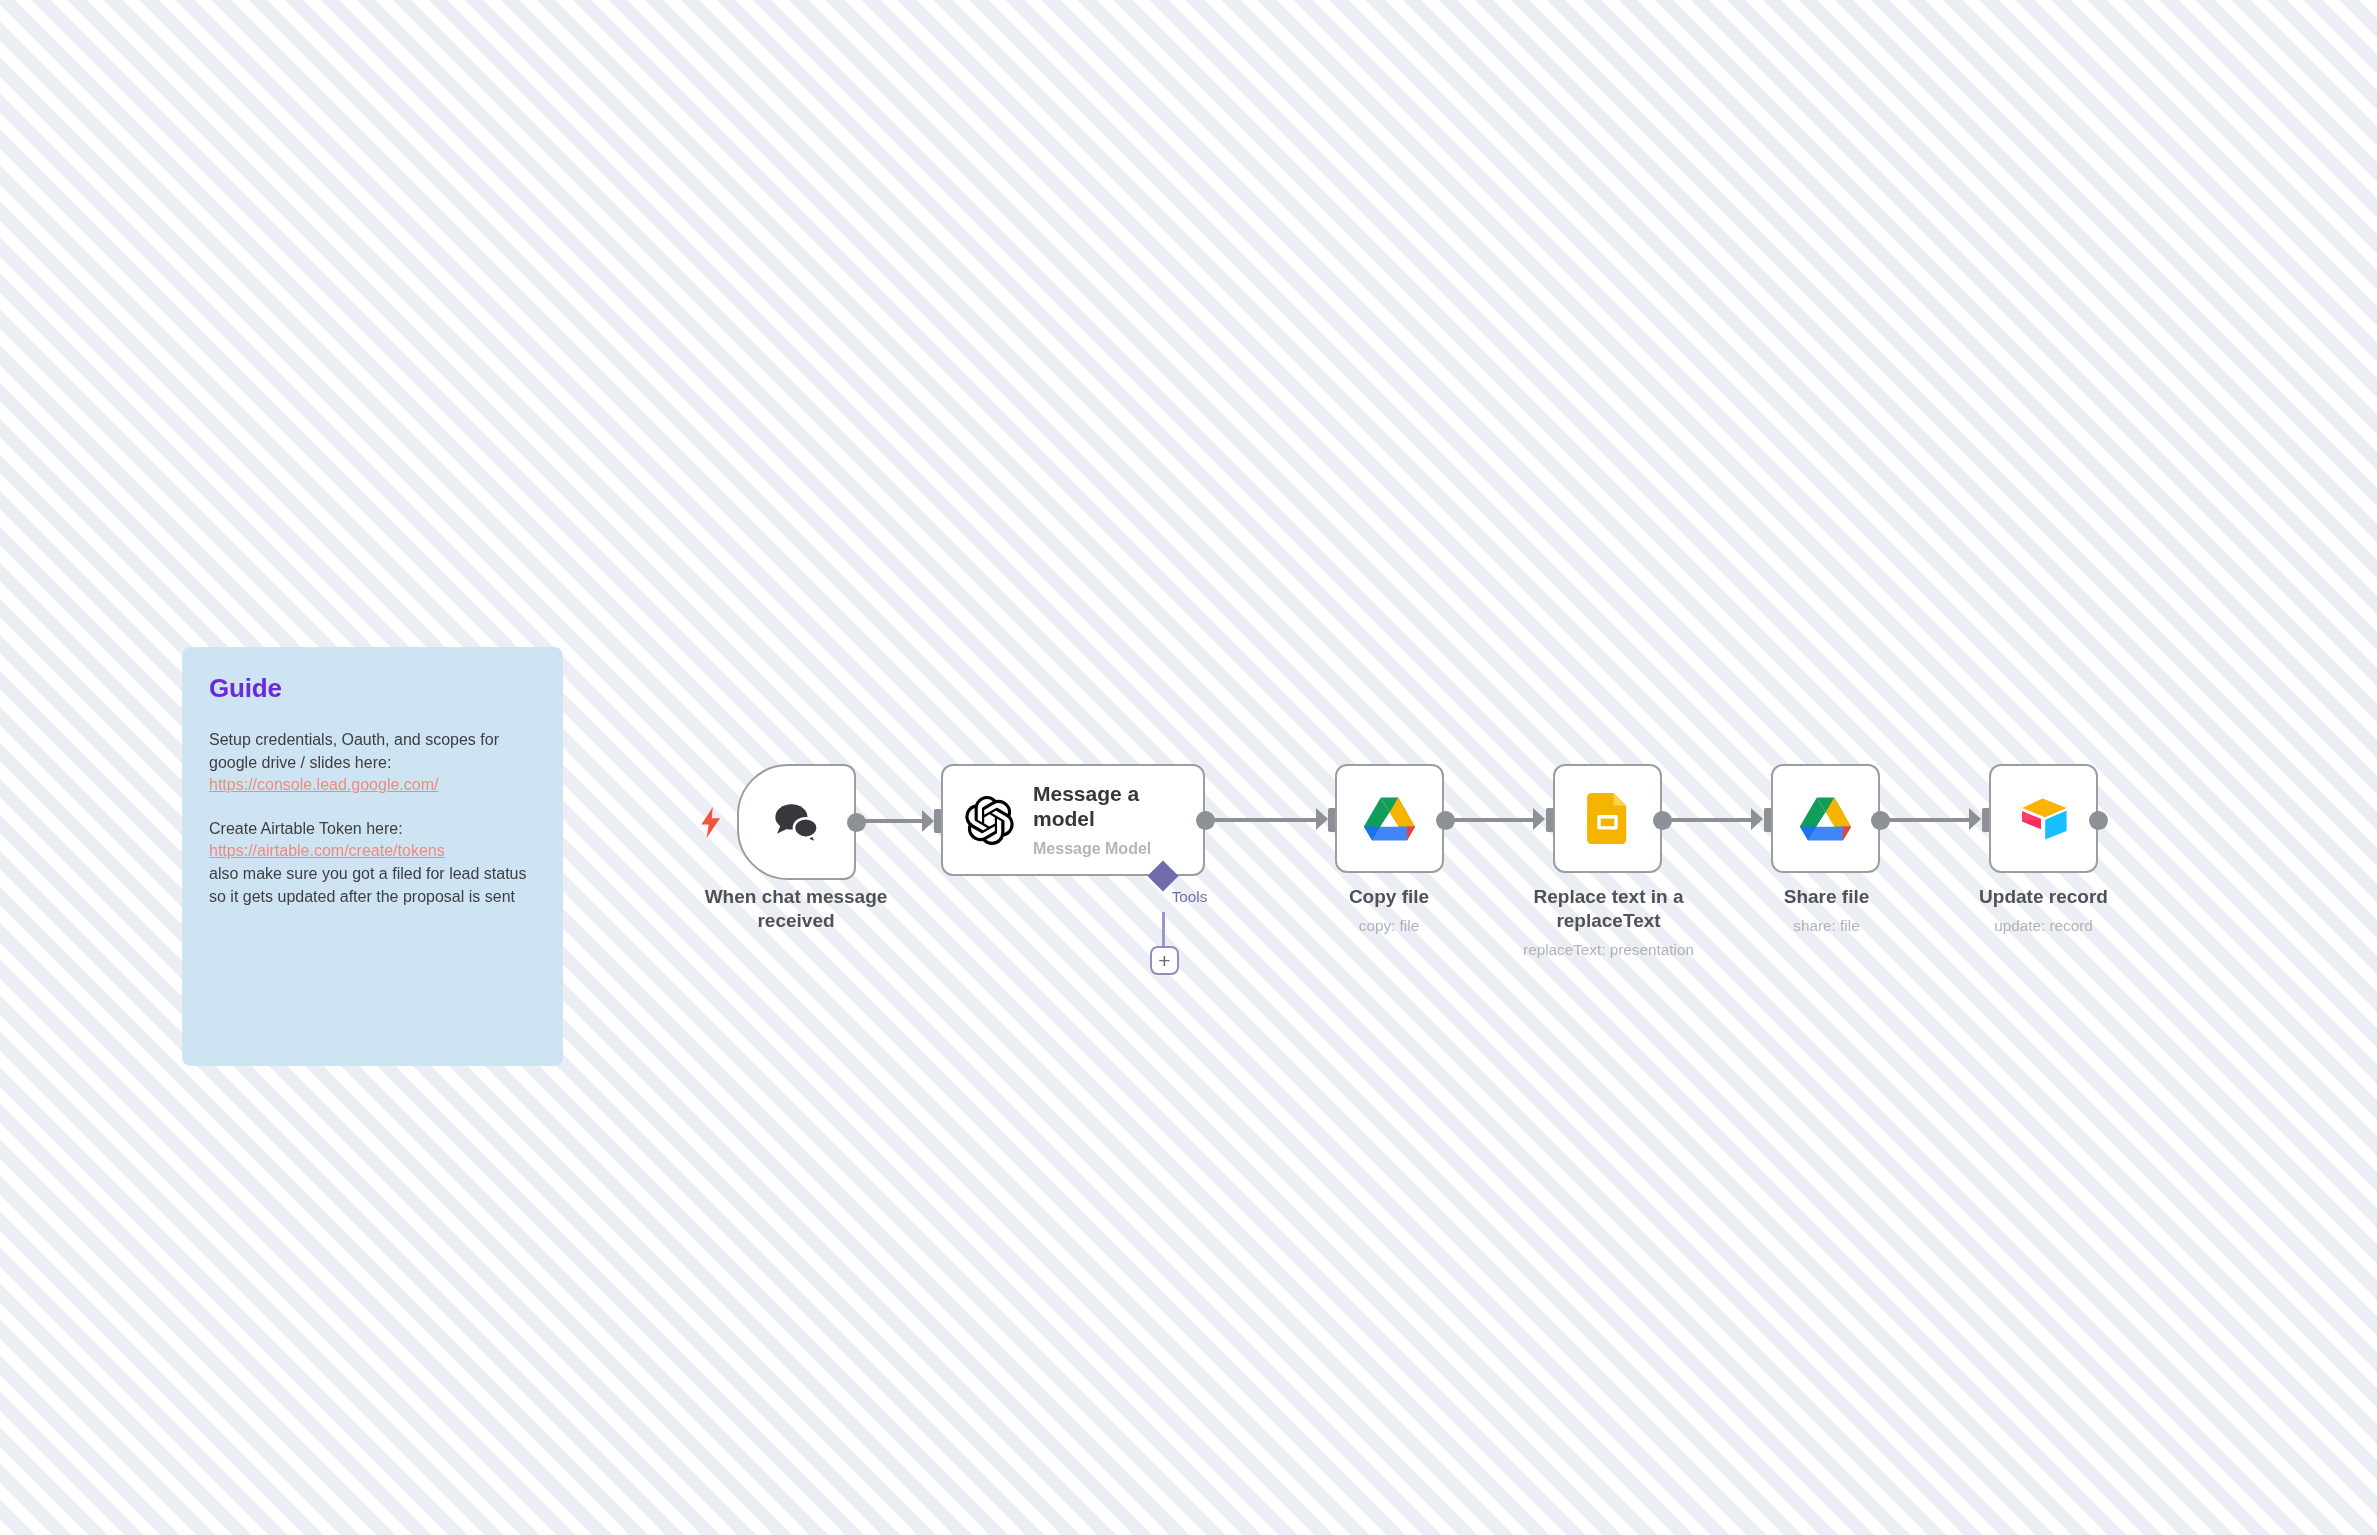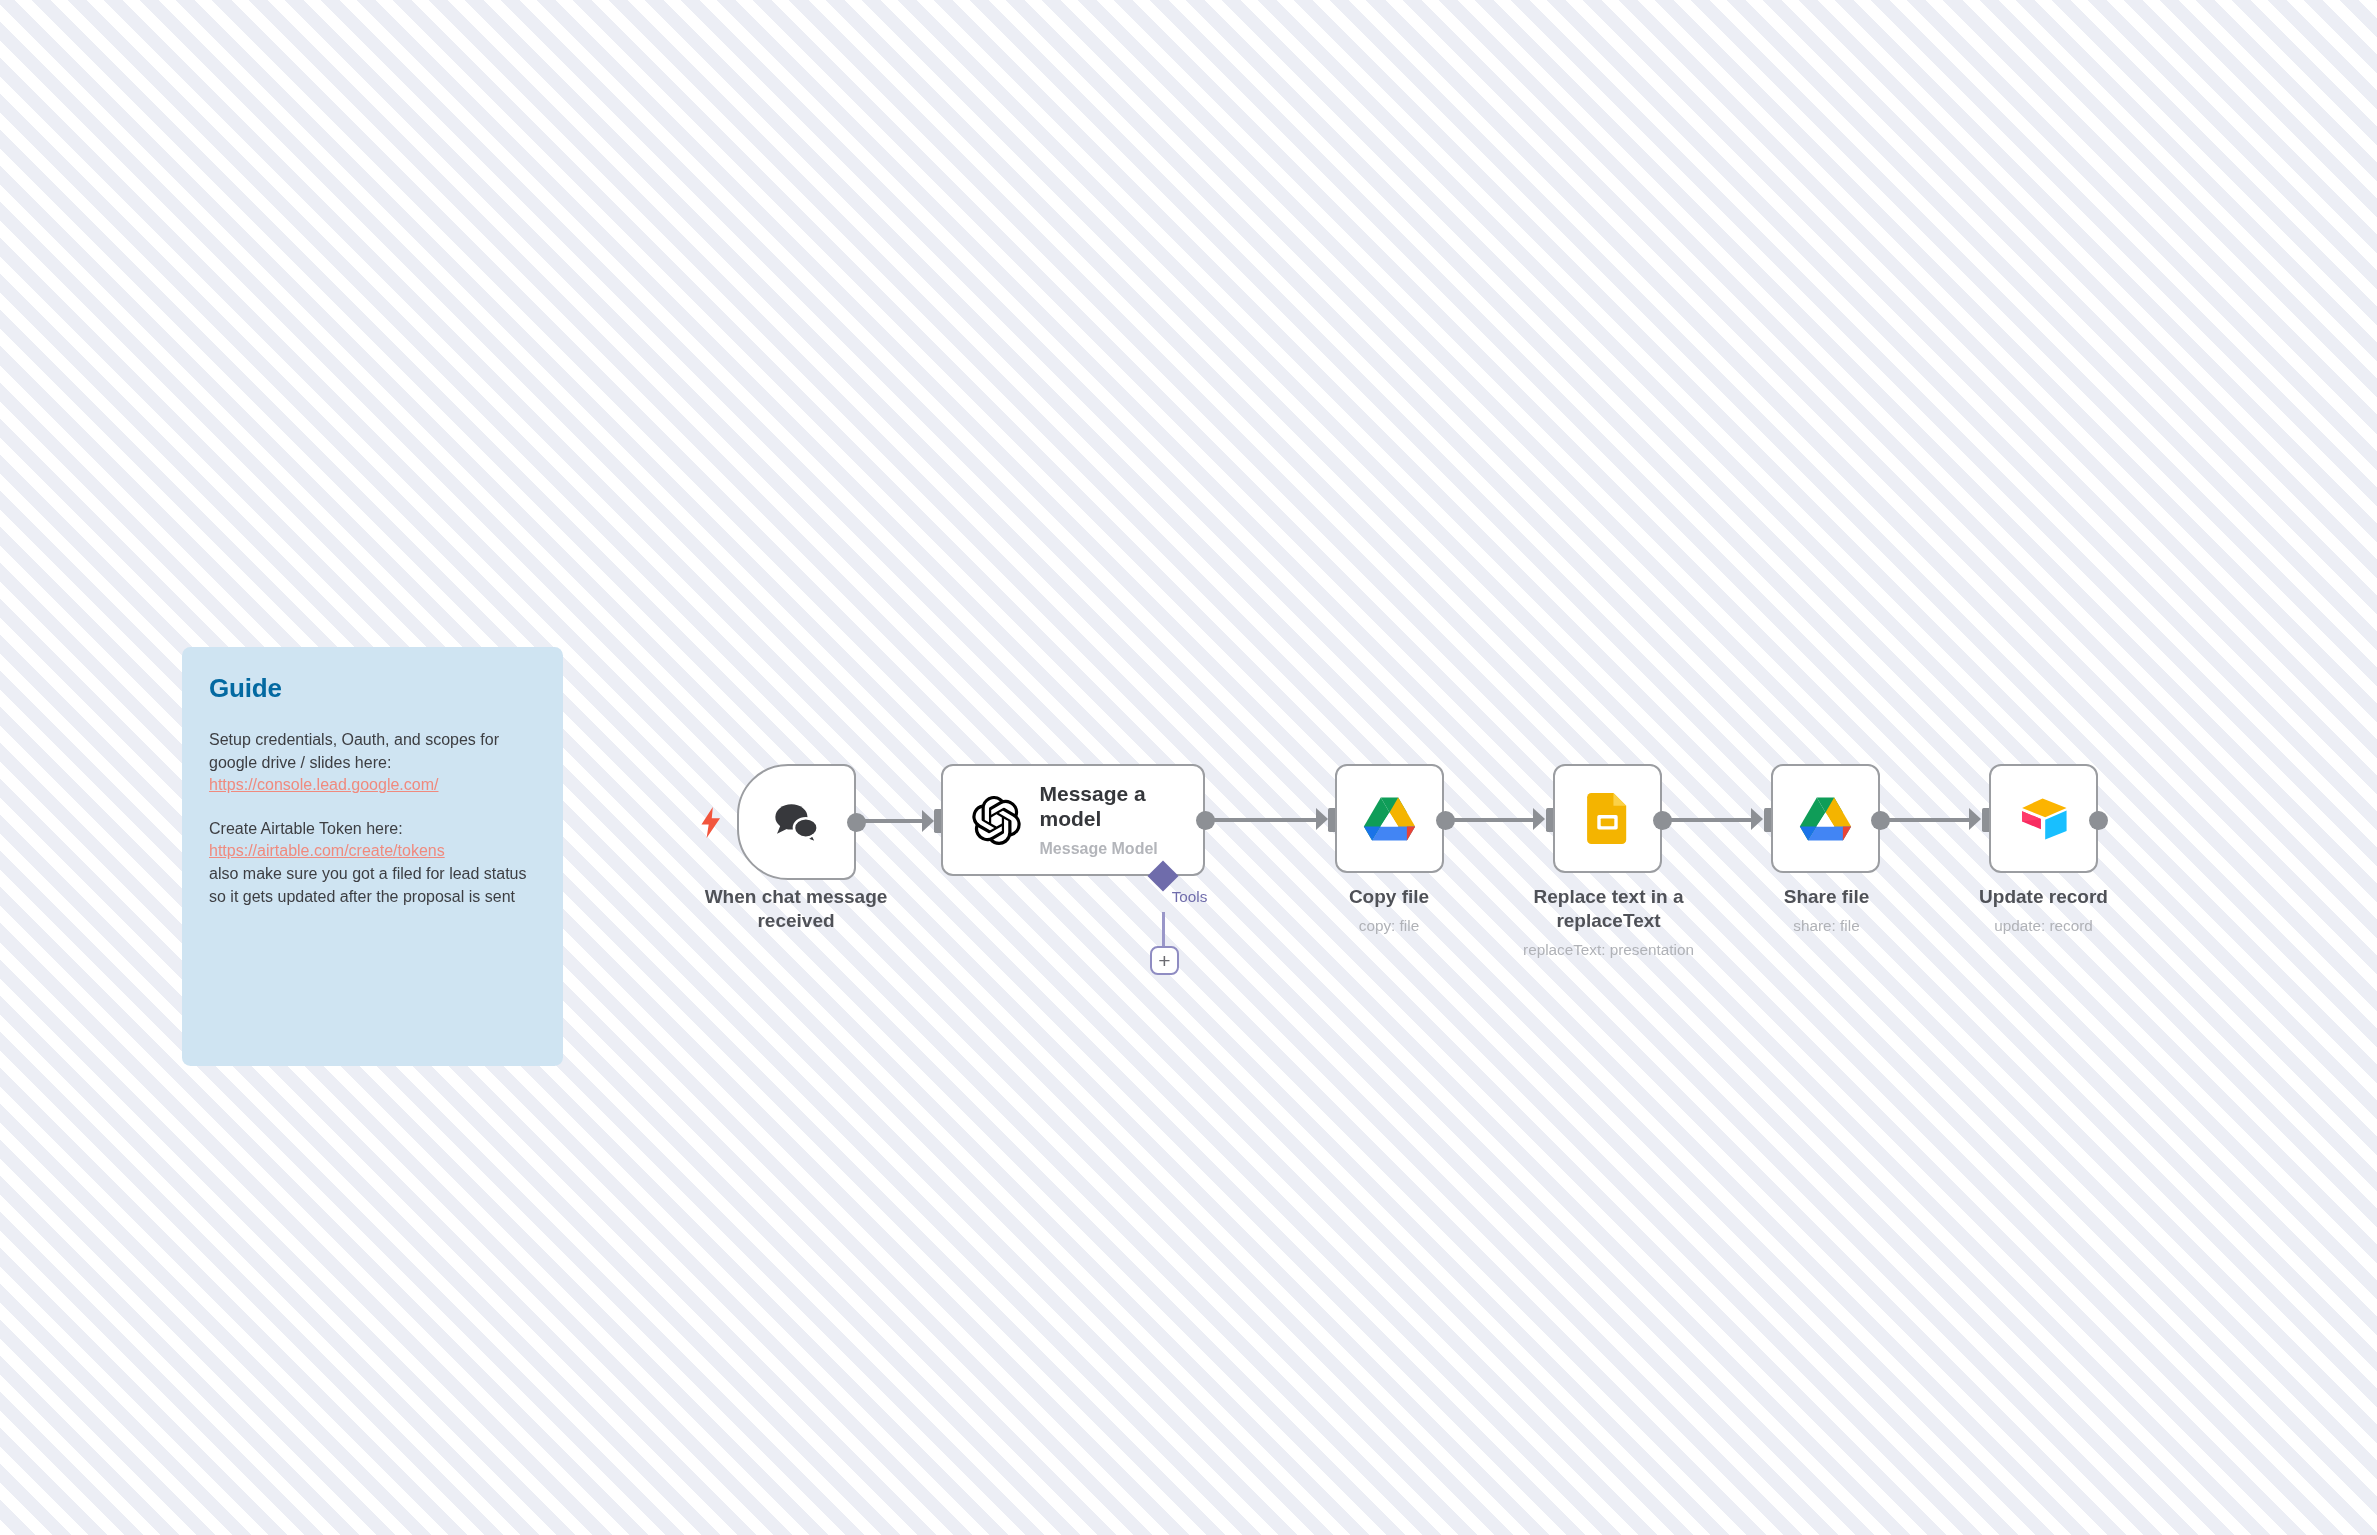--- a/index.html
+++ b/index.html
@@ -36,21 +36,21 @@
     height: 419px;
     background: #cfe4f2;
     border-radius: 8.5px;
     box-sizing: border-box;
     padding: 25.5px 27px 0 27px;
     overflow: hidden;
   }
   #sticky-title {
     font-size: 26px;
     font-weight: bold;
-    color: #0369a1;
+    color: #6d28d9;
     margin: 0 0 25.5px 0;
     letter-spacing: -0.2px;
   }
   .sticky-para {
     font-size: 16px;
     line-height: 1.42;
     color: #3d3e42;
     margin: 0 0 20.4px 0;
     word-break: break-word;
   }
@@ -234,21 +234,21 @@
   </div>
   <div class="port-out" style="left:847px; top:813px;"></div>
   <div class="edge" style="left:861px; top:819px; width:66px;"></div>
   <div class="port-in-arrow" style="left:922px; top:810px;"></div>
   <div class="port-in" style="left:934px; top:809px;"></div>
 
   <div class="node-caption" style="left:677px; top:885px; width:238px;">
     <div class="caption-title">When chat message received</div>
   </div>
 
-  <div class="node wide" style="left:941px; top:764px; width:264px; height:112px;justify-content:center;">
+  <div class="node wide" style="left:941px; top:764px; width:264px; height:112px;">
     <span class="node-icon">
       <svg width="49" height="49" viewBox="0 0 24 24">
         <path fill="#000000" d="M22.2819 9.8211a5.9847 5.9847 0 0 0-.5157-4.9108 6.0462 6.0462 0 0 0-6.5098-2.9A6.0651 6.0651 0 0 0 4.9807 4.1818a5.9847 5.9847 0 0 0-3.9977 2.9 6.0462 6.0462 0 0 0 .7427 7.0966 5.98 5.98 0 0 0 .511 4.9107 6.051 6.051 0 0 0 6.5146 2.9001A5.9847 5.9847 0 0 0 13.2599 24a6.0557 6.0557 0 0 0 5.7718-4.2058 5.9894 5.9894 0 0 0 3.9977-2.9001 6.0557 6.0557 0 0 0-.7475-7.0729zm-9.022 12.6081a4.4755 4.4755 0 0 1-2.8764-1.0408l.1419-.0804 4.7783-2.7582a.7948.7948 0 0 0 .3927-.6813v-6.7369l2.02 1.1686a.071.071 0 0 1 .038.052v5.5826a4.504 4.504 0 0 1-4.4945 4.4944zm-9.6607-4.1254a4.4708 4.4708 0 0 1-.5346-3.0137l.142.0852 4.783 2.7582a.7712.7712 0 0 0 .7806 0l5.8428-3.3685v2.3324a.0804.0804 0 0 1-.0332.0615L9.74 19.9502a4.4992 4.4992 0 0 1-6.1408-1.6464zM2.3408 7.8956a4.485 4.485 0 0 1 2.3655-1.9728V11.6a.7664.7664 0 0 0 .3879.6765l5.8144 3.3543-2.0201 1.1685a.0757.0757 0 0 1-.071 0l-4.8303-2.7865A4.504 4.504 0 0 1 2.3408 7.872zm16.5963 3.8558L13.1038 8.364 15.1192 7.2a.0757.0757 0 0 1 .071 0l4.8303 2.7913a4.4944 4.4944 0 0 1-.6765 8.1042v-5.6772a.79.79 0 0 0-.407-.667zm2.0107-3.0231l-.142-.0852-4.7735-2.7818a.7759.7759 0 0 0-.7854 0L9.409 9.2297V6.8974a.0662.0662 0 0 1 .0284-.0615l4.8303-2.7866a4.4992 4.4992 0 0 1 6.6802 4.66zM8.3065 12.863l-2.02-1.1638a.0804.0804 0 0 1-.038-.0567V6.0742a4.4992 4.4992 0 0 1 7.3757-3.4537l-.142.0805L8.704 5.459a.7948.7948 0 0 0-.3927.6813zm1.0976-2.3654l2.602-1.4998 2.6069 1.4998v2.9994l-2.5974 1.4997-2.6067-1.4997z"></path>
       </svg>
     </span>
     <span class="node-inner-text">
       <span class="node-inner-title">Message a model</span>
       <span class="node-inner-sub">Message Model</span>
     </span>
   </div>

